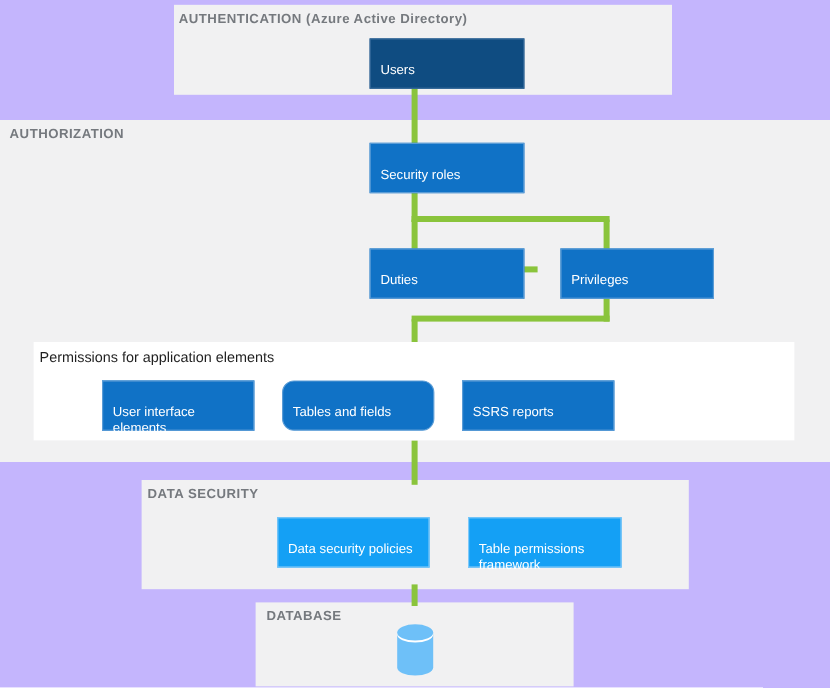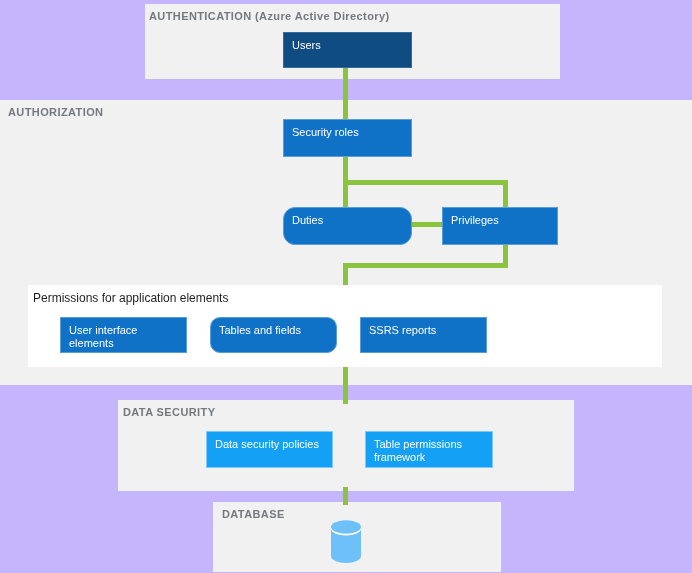--- a/index.html
+++ b/index.html
@@ -4,44 +4,44 @@
 <style>
   html,body{margin:0;padding:0;background:#ffffff;}
   .canvas{
     position:relative;width:692px;height:573px;background:#c4b5fd;
     font-family:Liberation Sans, sans-serif;overflow:hidden;
   }
   .band{position:absolute;background:var(--band-bg,#f1f1f2);}
   #band-auth {left:145px;top:4px;width:415px;height:75px;}
   #band-authz{left:0;top:100px;width:692px;height:285px;}
   #band-data {left:118px;top:400px;width:456px;height:91px;}
-  #band-db   {left:213px;top:502px;width:265px;height:70px;padding-left:23px;}
+  #band-db   {left:213px;top:502px;width:265px;height:70px;}
   .band-label{
     position:absolute;left:8px;top:6px;
     font-size:11px;font-weight:bold;letter-spacing:.4px;
     color:var(--band-label,#75797e);white-space:nowrap;
   }
   #band-auth .band-label{left:4px;}
   #band-data .band-label{left:5px;}
   #band-db   .band-label{left:9px;}
 
   .seg{position:absolute;background:var(--green,#8ac43c);}
 
   .node{
     position:absolute;box-sizing:border-box;color:#ffffff;
-    font-size:11px;line-height:13px;padding:6px 8px;
+    font-size:11px;line-height:13px;padding:20px 8px;margin-left:25px;
   }
   .node.dark {background:var(--dark-blue,#0f4c81);border:1px solid #35699a;}
   .node.mid  {background:var(--medium-blue,#1072c6);border:1px solid #5a9cd6;}
   .node.light{background:var(--bright-blue,#14a0f5);border:1px solid #7fc9f9;}
 
   #node-users     {left:283px;top:32px; width:129px;height:36px;}
   #node-roles     {left:283px;top:119px;width:129px;height:38px;}
-  #node-duties    {left:283px;top:207px;width:129px;height:38px;border-radius:12px;}
-  #node-privileges{left:442px;top:207px;width:116px;height:38px;}
+  #node-duties    {left:283px;top:207px;width:129px;height:38px;}
+  #node-privileges{left:442px;top:207px;width:128px;height:38px;}
 
   #perm-box{
     position:absolute;left:28px;top:285px;width:634px;height:82px;
     background:#ffffff;
   }
   #perm-title{
     position:absolute;left:5px;top:6px;font-size:12px;color:#1f1f1f;
   }
   #node-ui   {left:60px; top:317px;width:127px;height:36px;}
   #node-tables{left:210px;top:317px;width:127px;height:36px;border-radius:10px;}

